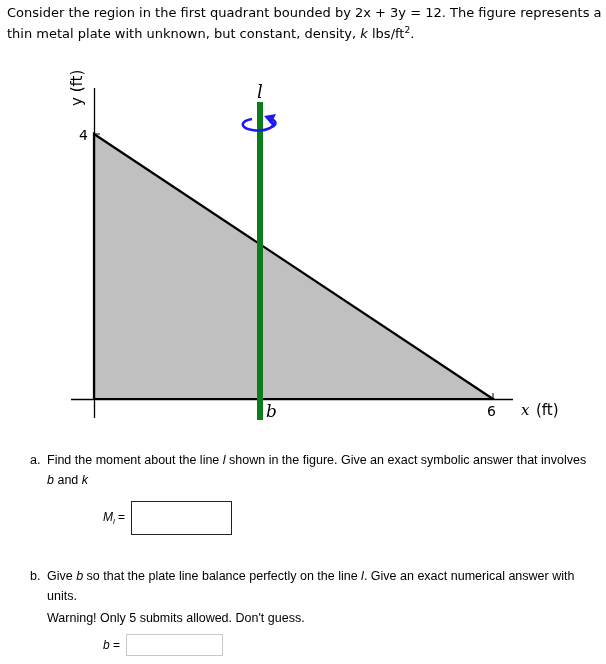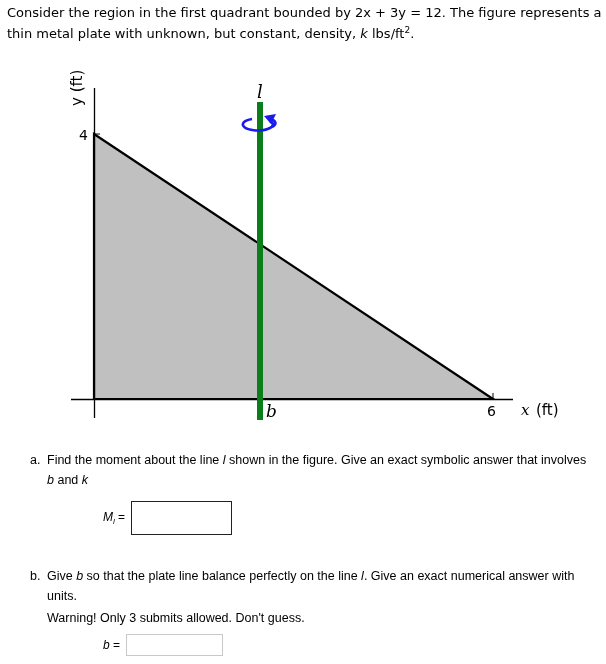--- a/index.html
+++ b/index.html
@@ -72,21 +72,21 @@
     <span class="answer-label"><i>M</i><sub><i>l</i></sub><span> =</span></span>
     <input id="ml-input" class="answer" type="text" value="" style="">
   </div>
 
   <div class="part" style="top:566px;">
     <span class="marker">b.</span>
     <div class="body">
       <span>Give </span><i>b</i><span> so that the plate line balance perfectly on the line </span><i>l</i><span>. Give an exact numerical answer with units.</span>
     </div>
     <div class="body" style="margin-top:2px;">
-      <span class="warn">Warning!</span><span> Only 3 submits allowed. Don't guess.</span>
+      <span class="warn">Warning!</span><span> Only 5 submits allowed. Don't guess.</span>
     </div>
   </div>
 
   <div class="answer-row" style="left:103px; top:634px;">
     <span class="answer-label"><i>b</i><span> =</span></span>
     <input id="b-input" class="answer" type="text" value="" style="">
   </div>
 </div>
 
 </body></html>

